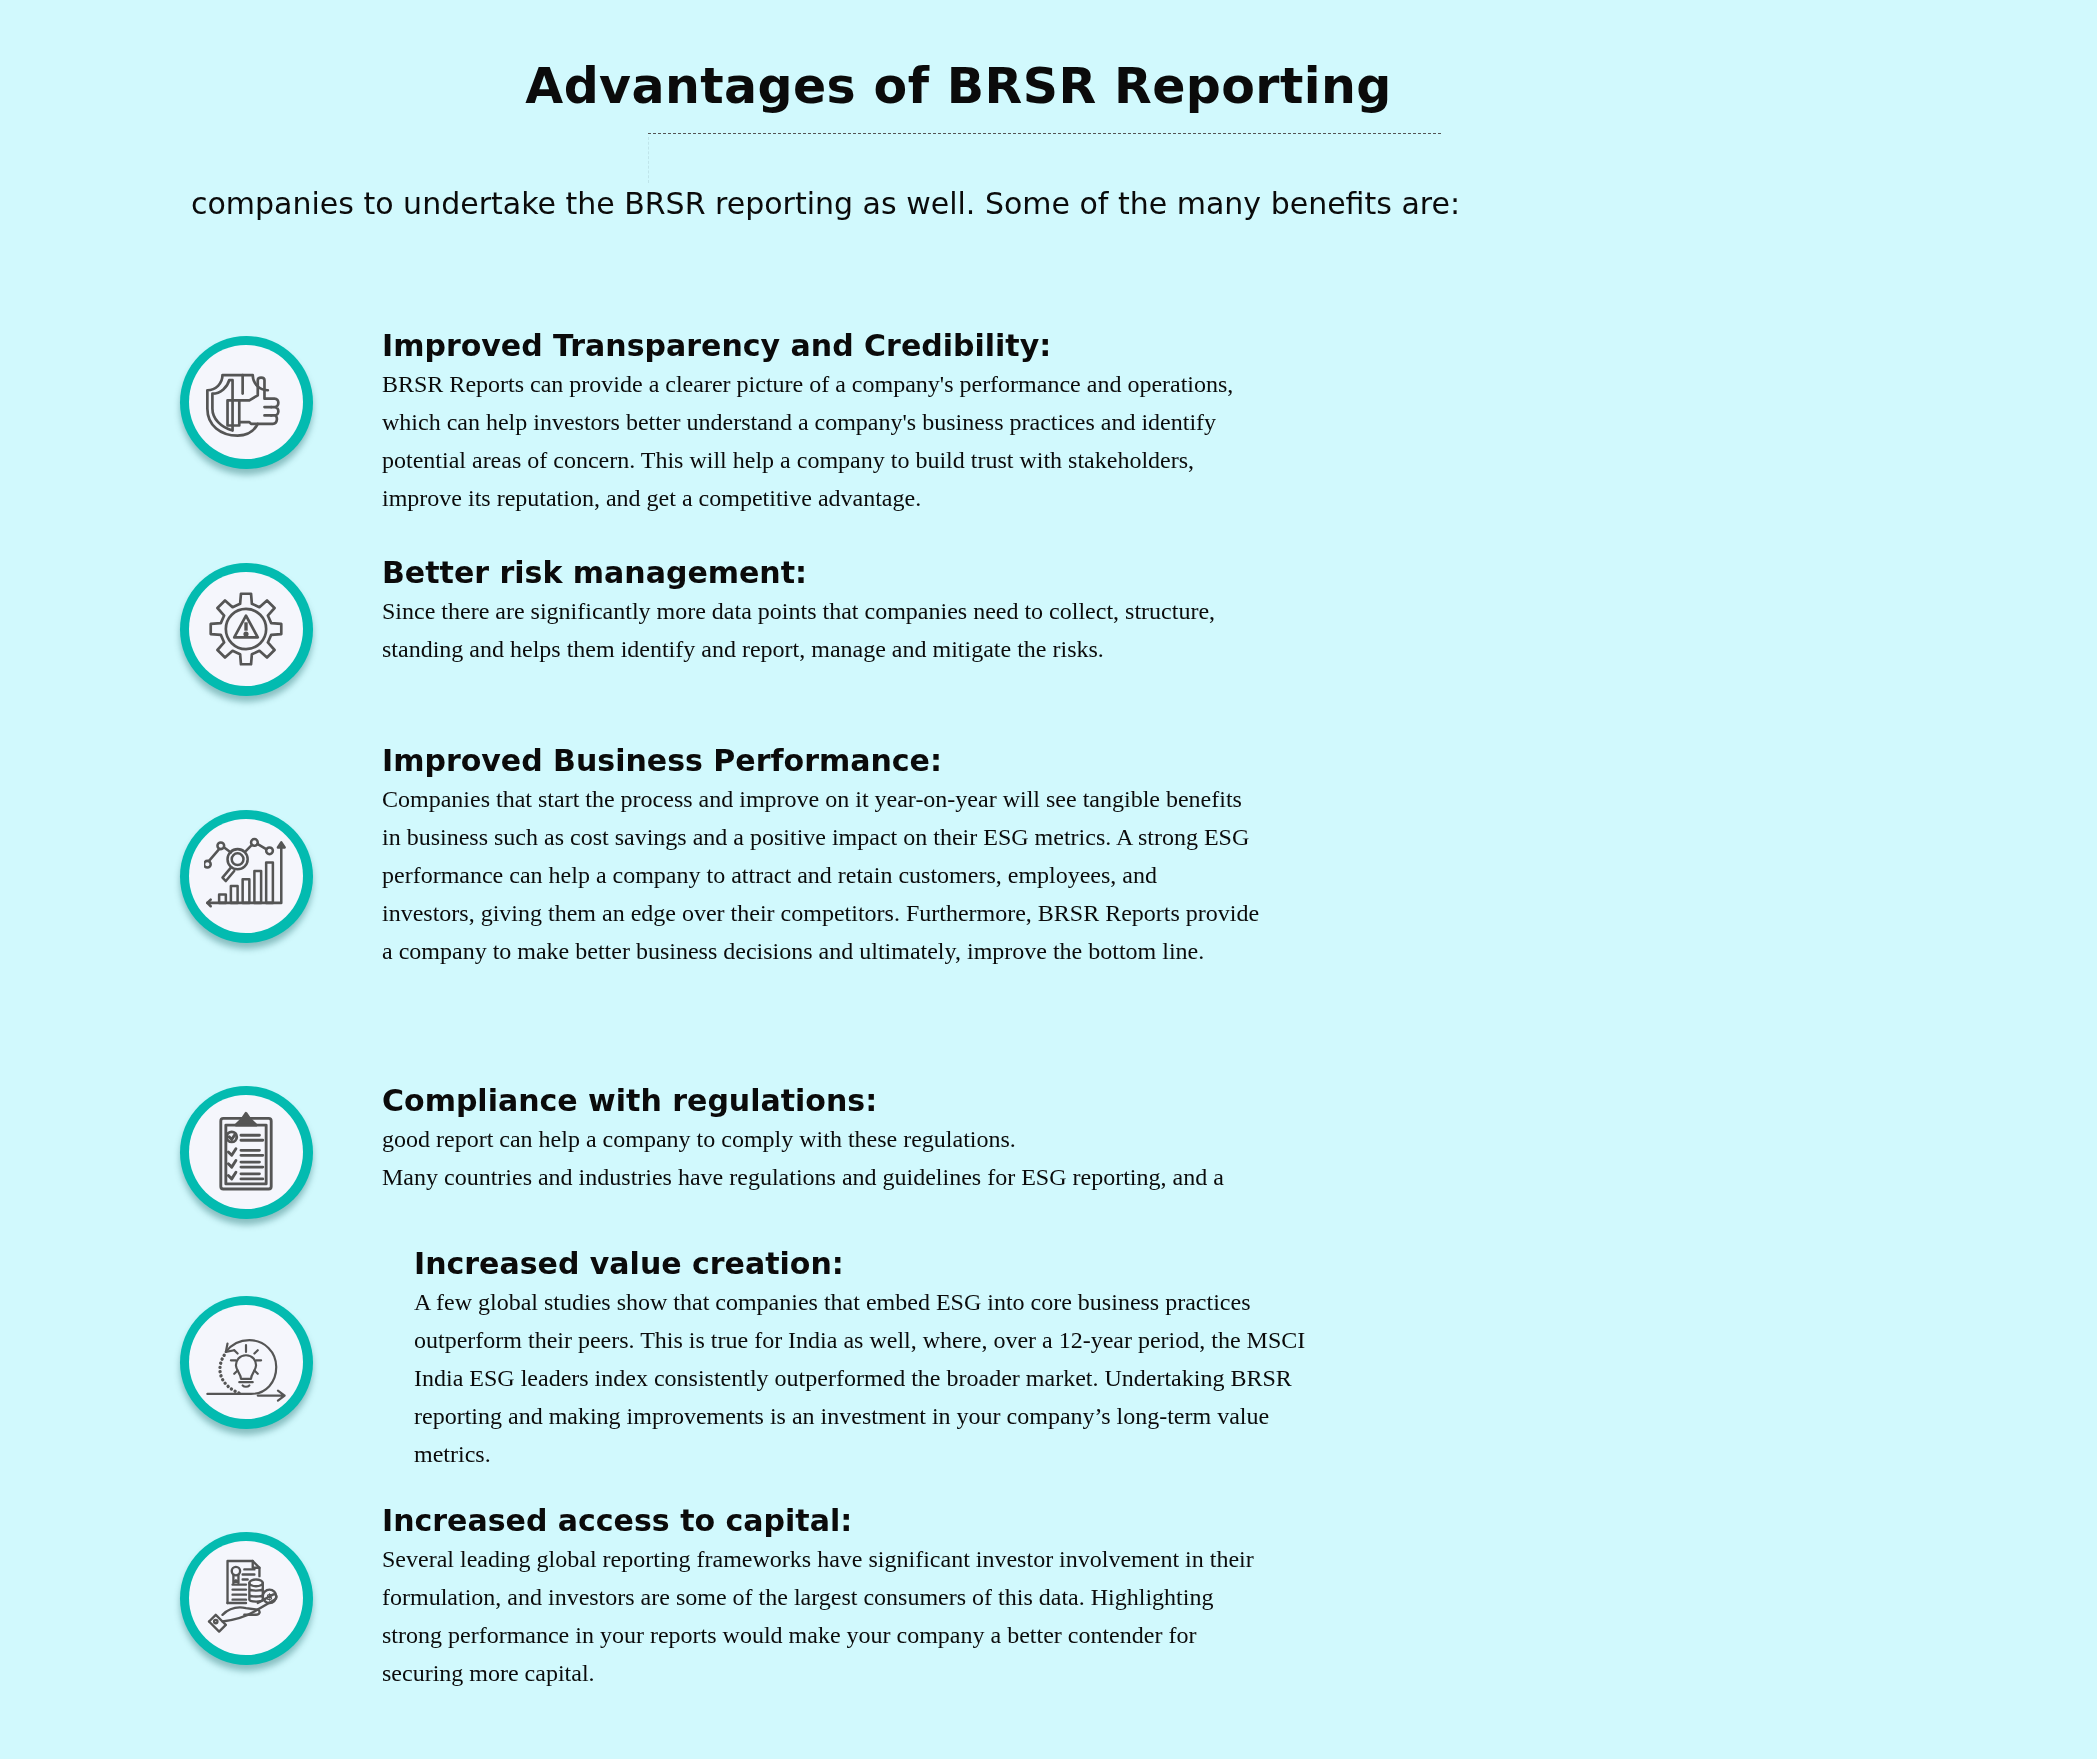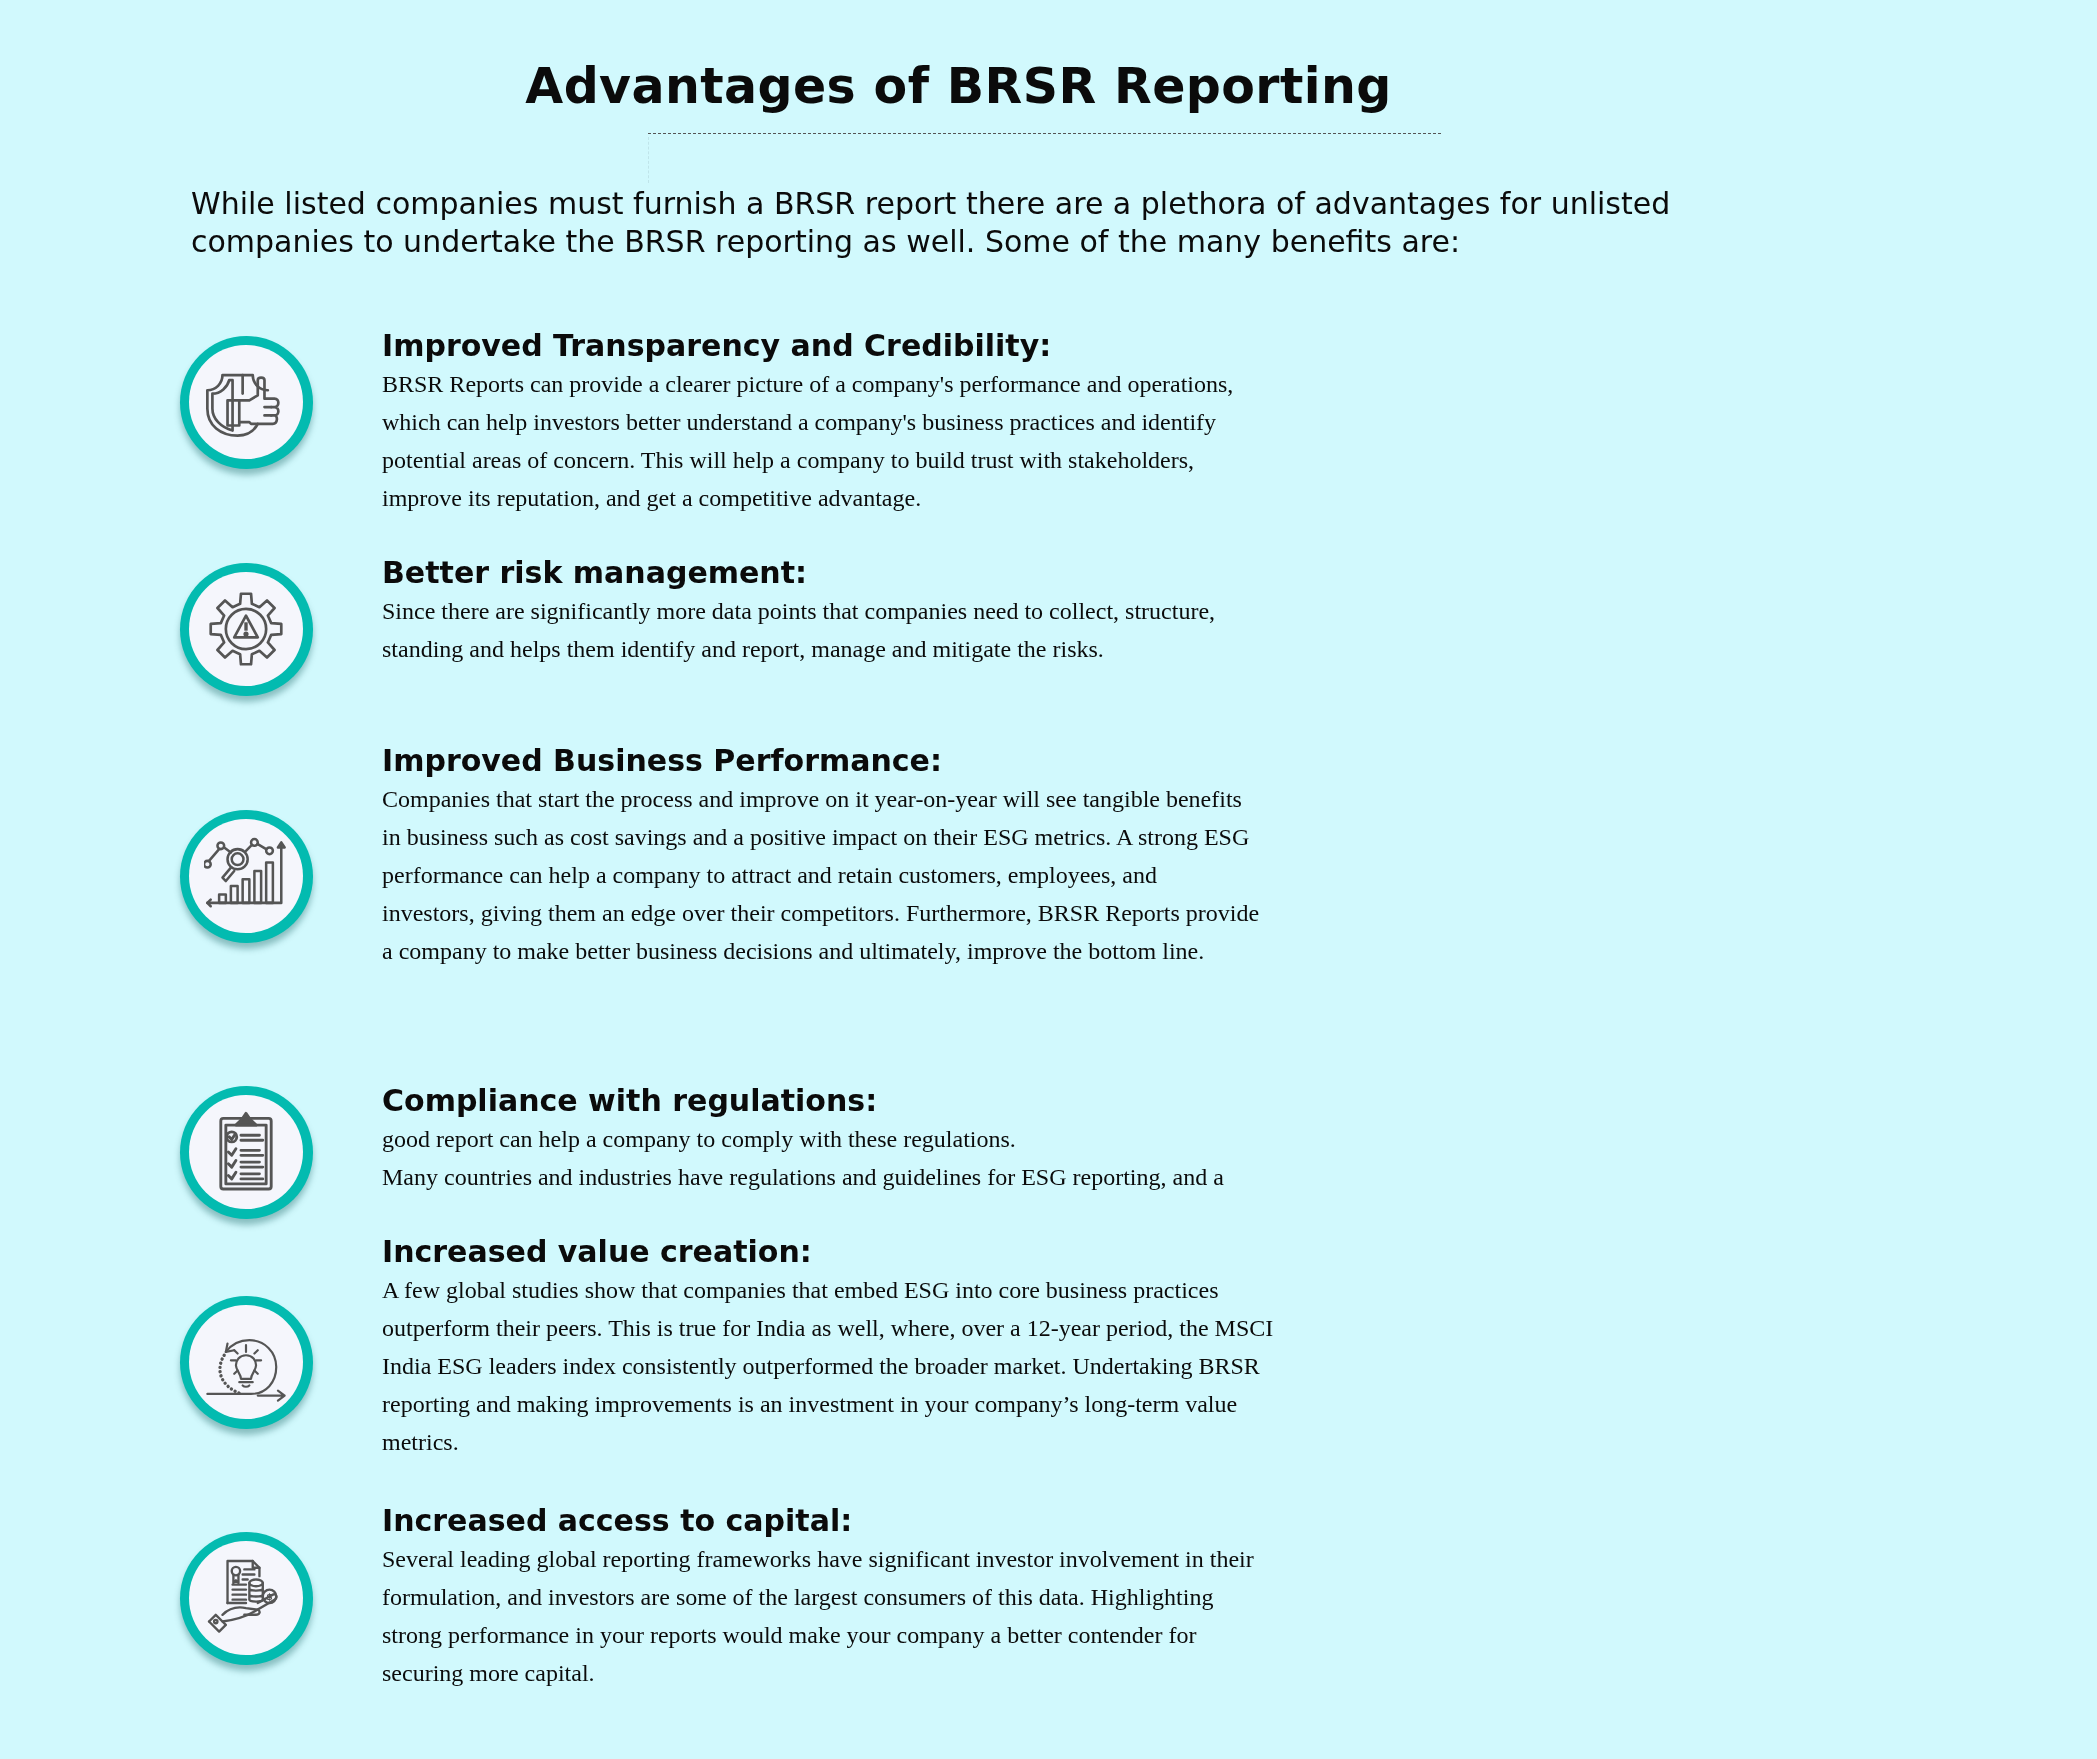--- a/index.html
+++ b/index.html
@@ -87,21 +87,20 @@
   }
 </style>
 </head>
 <body>
 
 <h1 class="title">Advantages of BRSR Reporting</h1>
 <div class="title-rule"></div>
 <div class="title-rule-tick"></div>
 
 <p class="intro" style="margin:0;">
-  <span class="line">While listed companies must furnish a BRSR report there are a plethora of advantages for unlisted</span>
   <span class="line">companies to undertake the BRSR reporting as well. Some of the many benefits are:</span>
 </p>
 
 <div class="section" style="top:327px;">
   <div class="icon-badge" style="top:9.2px;">
     <div class="icon-inner">
       <svg viewBox="0 0 100 100" fill="none" stroke="#555" stroke-width="3.2" stroke-linecap="round" stroke-linejoin="round">
         <path d="M22 18 H58 C58 28 66 36 76 36 M22 18 C22 28 14 36 4 36 V58 C4 78 20 90 40 90 C52 90 60 84 64 76"></path>
         <path d="M30 24 H34 V84 C20 80 10 70 10 58 V40 C20 40 28 32 30 24 Z"></path>
         <path d="M46 18 V40"></path>
@@ -205,21 +204,21 @@
         <path d="M4 88 H56 C74 88 86 74 86 56 C86 38 72 24 54 24 C42 24 32 30 26 38"></path>
         <path d="M26 38 L28 28 M26 38 L36 36"></path>
         <path d="M24 42 C14 58 18 78 44 88" stroke-dasharray="0.1 5" stroke-width="4"></path>
         <path d="M64 90 H96 M88 84 L96 90 L88 96"></path>
         <path d="M50 30 V38 M32 48 H38 M62 48 H68 M36 36 L40 40 M64 36 L60 40 M36 64 L40 60 M64 64 L60 60"></path>
         <path d="M50 42 C58 42 62 48 62 54 C62 60 56 64 56 70 H44 C44 64 38 60 38 54 C38 48 42 42 50 42 Z"></path>
         <path d="M42 74 H58 M46 78 C48 80 52 80 54 78"></path>
       </svg>
     </div>
   </div>
-  <div class="text-block" style="top:0;">
+  <div class="text-block" style="top:12px;margin-left:32px;">
     <span class="heading">Increased value creation:</span>
     <span class="body-line">A few global studies show that companies that embed ESG into core business practices</span>
     <span class="body-line">outperform their peers. This is true for India as well, where, over a 12-year period, the MSCI</span>
     <span class="body-line">India ESG leaders index consistently outperformed the broader market. Undertaking BRSR</span>
     <span class="body-line">reporting and making improvements is an investment in your company’s long-term value</span>
     <span class="body-line">metrics.</span>
   </div>
 </div>
 
 <div class="section" style="top:1502px;">

